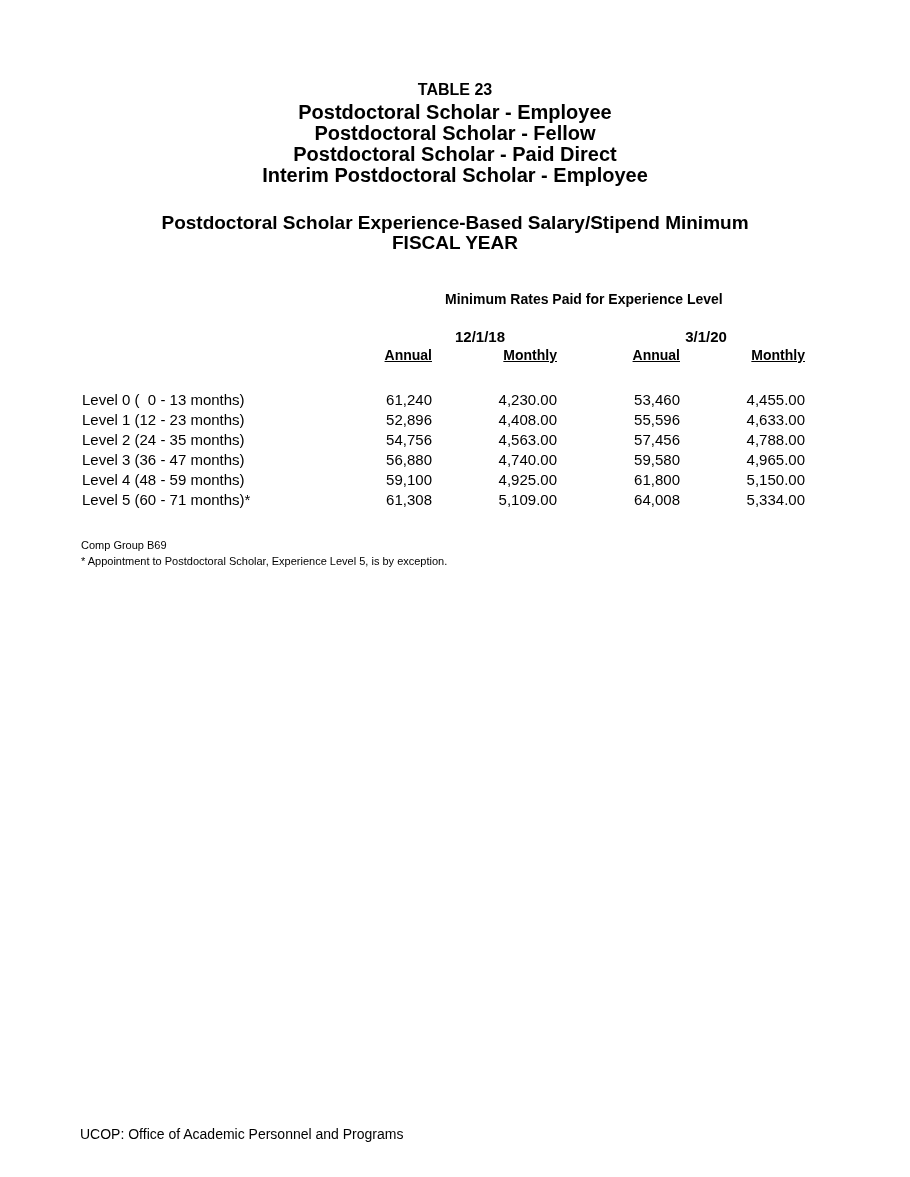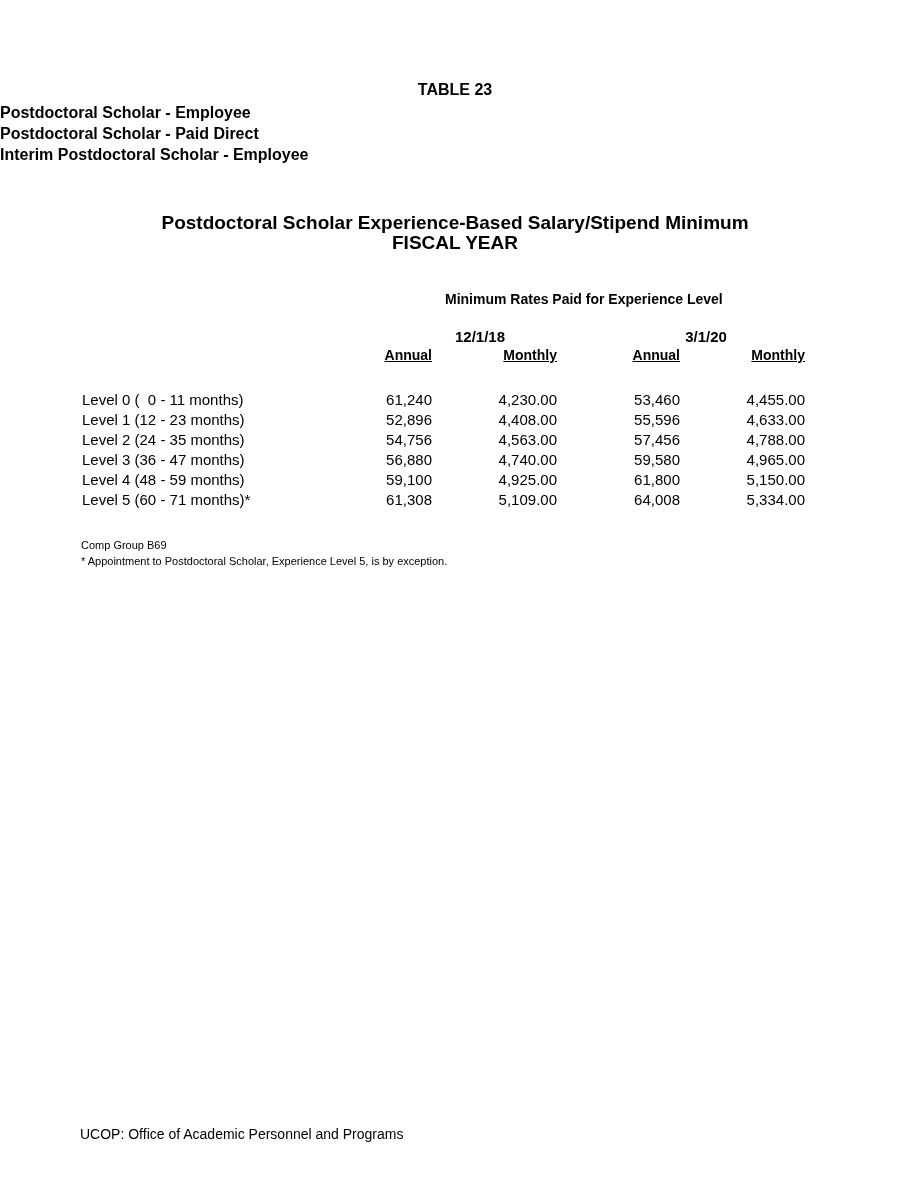--- a/index.html
+++ b/index.html
@@ -19,22 +19,23 @@
   .table-label {
     position: absolute;
     top: 81px; left: 0; right: 0;
     text-align: center;
     font-weight: bold;
     font-size: 16px;
   }
   .title-block {
     position: absolute;
     top: 102px; left: 0; right: 0;
-    font-weight: bold;
-    font-size: 16px;
+    text-align: center;
+    font-weight: bold;
+    font-size: 20px;
     line-height: 21px;
   }
   .subtitle-block {
     position: absolute;
     top: 213px; left: 0; right: 0;
     text-align: center;
     font-weight: bold;
     font-size: 19px;
     line-height: 20px;
   }
@@ -109,20 +110,21 @@
 </style>
 </head>
 <body>
 
 <div class="page">
 
   <div class="table-label">TABLE 23</div>
 
   <div class="title-block">
     <div>Postdoctoral Scholar - Employee</div>
+    <div>Postdoctoral Scholar - Fellow</div>
     <div>Postdoctoral Scholar - Paid Direct</div>
     <div>Interim Postdoctoral Scholar - Employee</div>
   </div>
 
   <div class="subtitle-block">
     <div>Postdoctoral Scholar Experience-Based Salary/Stipend Minimum</div>
     <div>FISCAL YEAR</div>
   </div>
 
 
@@ -144,21 +146,21 @@
       <th></th>
       <th><span>Annual</span></th>
       <th><span>Monthly</span></th>
       <th><span>Annual</span></th>
       <th><span>Monthly</span></th>
     </tr>
     <tr class="spacer">
           <td colspan="5"></td>
         </tr>
     <tr>
-      <td class="row-label">Level 0 (  0 - 11 months)</td>
+      <td class="row-label">Level 0 (  0 - 13 months)</td>
       <td class="num">61,240</td>
       <td class="num">4,230.00</td>
       <td class="num">53,460</td>
       <td class="num">4,455.00</td>
     </tr>
     <tr>
       <td class="row-label">Level 1 (12 - 23 months)</td>
       <td class="num">52,896</td>
       <td class="num">4,408.00</td>
       <td class="num">55,596</td>

